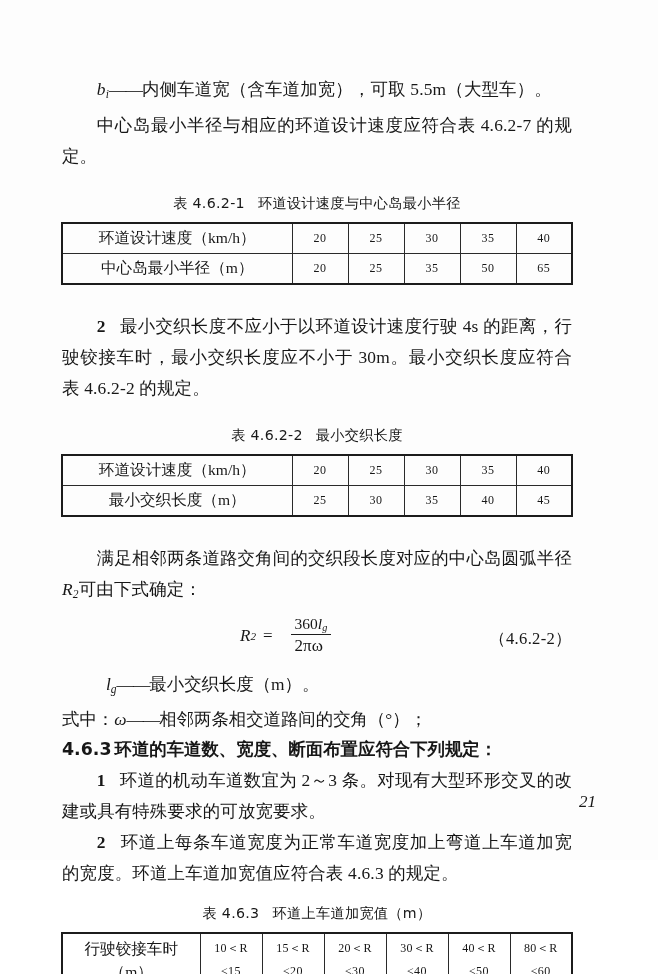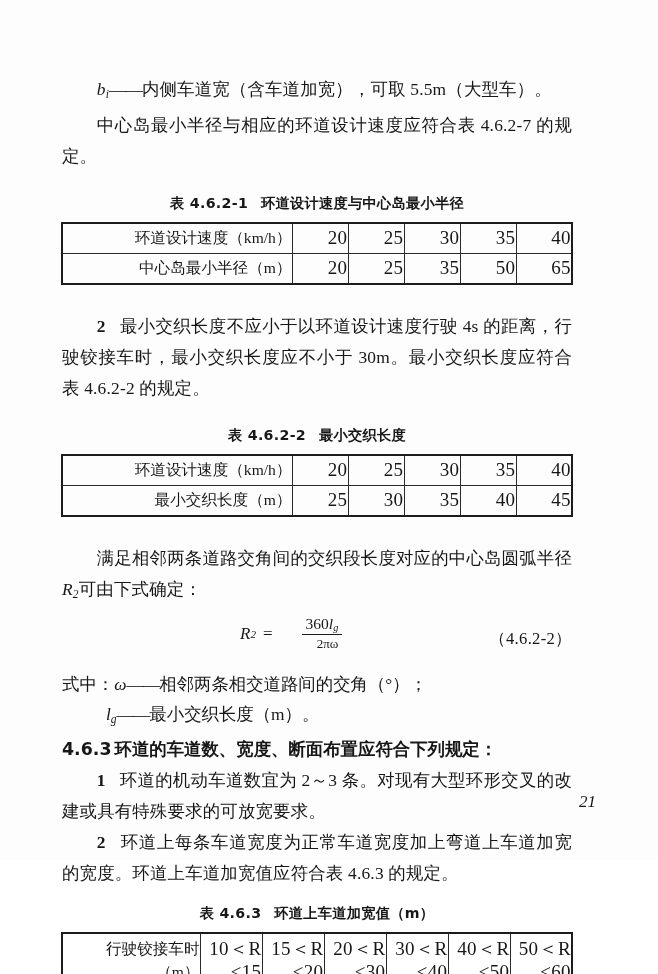--- a/index.html
+++ b/index.html
@@ -47,50 +47,50 @@
     font-size: 0.66em;
     vertical-align: -0.22em;
     font-style: italic;
   }
   .bold-num { font-weight: bold; }
   .dash { letter-spacing: -1px; }
 
   
   .tbl-caption {
     font-family: "DejaVu Sans", "Liberation Sans", sans-serif;
-    font-weight: bold;
+    font-weight: normal;
     font-size: 14.2px;
     text-align: center;
     margin: 0;
     padding: 0;
     letter-spacing: 0.3px;
   }
   .tbl-caption .cap-sp { display: inline-block; width: 13px; }
 
   
   table.doc {
     border-collapse: collapse;
     width: 510px;
     table-layout: fixed;
     font-size: 15.2px;
     border: 2px solid #1c1c1c;
   }
   table.doc td {
     border: 1px solid #2a2a2a;
-    text-align: right;
+    text-align: center;
     vertical-align: middle;
     padding: 0;
     height: 29px;
     font-family: "Liberation Serif", "DejaVu Serif", serif;
   }
   table.doc td.label {
     font-size: 15.6px;
   }
   table.doc .numcell {
-    font-size: 19px;
+    font-size: 12px;
     letter-spacing: 0.4px;
   }
   table.doc td.two-line {
     height: 52px;
     line-height: 23px;
   }
   .rng-top, .rng-bot { display: block; }
 
   
   .formula-row {
@@ -102,33 +102,33 @@
     position: absolute;
     left: 178px;
     top: 0;
     display: flex;
     align-items: center;
     font-size: 17px;
   }
   .frac {
     display: inline-block;
     vertical-align: middle;
-    text-align: right;
-    margin-left: 22px;
+    text-align: left;
+    margin-left: 11px;
   }
   .frac .nume {
     display: block;
     padding: 0 4px 1px 4px;
     border-bottom: 1.3px solid #1c1c1c;
     font-size: 15.5px;
   }
   .frac .deno {
     display: block;
     padding: 1px 4px 0 4px;
-    font-size: 13px;
+    font-size: 17px;
   }
   .eqno {
     position: absolute;
     right: 0;
     top: 13px;
     font-size: 16.6px;
     letter-spacing: 0.3px;
   }
 
   .whereline {
@@ -269,24 +269,24 @@
         <span style="margin:0 7px">=</span>
         <span class="frac">
           <span class="nume"><span>360</span><span class="mathvar">l</span><sub class="sb">g</sub></span>
           <span class="deno">2πω</span>
         </span>
       </div>
       <div class="eqno">（4.6.2-2）</div>
     </div>
 
     <p class="whereline">
+      <span class="ind2"></span><span class="mathvar">l</span><sub class="sb">g</sub><span class="dash">——</span><span>最小交织长度（m）。</span>
+    </p>
+    <p class="whereline">
       <span>式中：</span><span class="mathvar">ω</span><span class="dash">——</span><span>相邻两条相交道路间的交角（°）；</span>
-    </p>
-    <p class="whereline">
-      <span class="ind2"></span><span class="mathvar">l</span><sub class="sb">g</sub><span class="dash">——</span><span>最小交织长度（m）。</span>
     </p>
 
     <p class="sec-head">
       <span class="sec-no">4.6.3</span><span class="sec-txt">环道的车道数、宽度、断面布置应符合下列规定：</span>
     </p>
 
     <p class="para indent">
       <span class="bold-num">1</span>&nbsp;&nbsp;&nbsp;<span>环道的机动车道数宜为 2～3 条。对现有大型环形交叉的改建或具有特殊要求的可放宽要求。</span>
     </p>
 
@@ -332,21 +332,21 @@
             </td>
             <td class="numcell two-line">
               <span class="rng-top">30＜R</span>
               <span class="rng-bot">≤40</span>
             </td>
             <td class="numcell two-line">
               <span class="rng-top">40＜R</span>
               <span class="rng-bot">≤50</span>
             </td>
             <td class="numcell two-line">
-              <span class="rng-top">50＜R</span>
+              <span class="rng-top">80＜R</span>
               <span class="rng-bot">≤60</span>
             </td>
           </tr>
 
         </tbody>
       </table>
     </div>
 
   </div>
 

